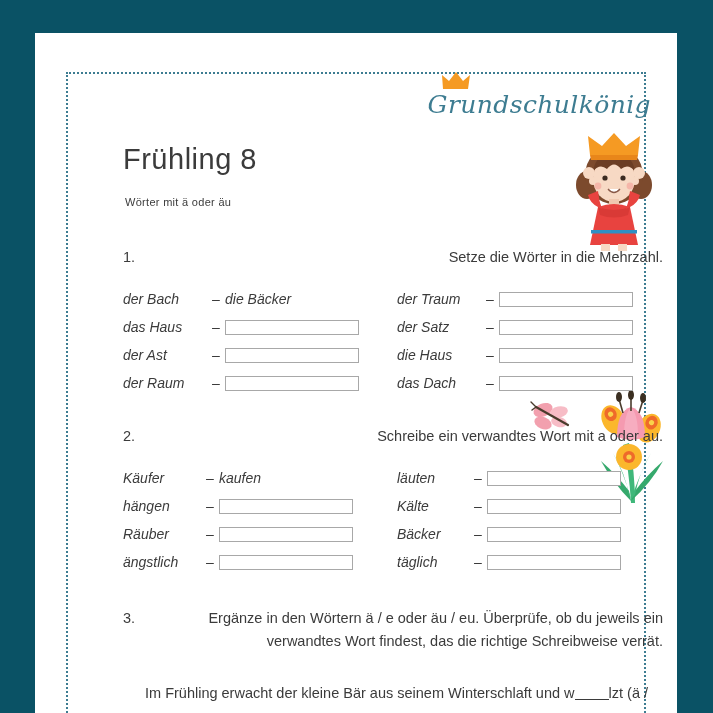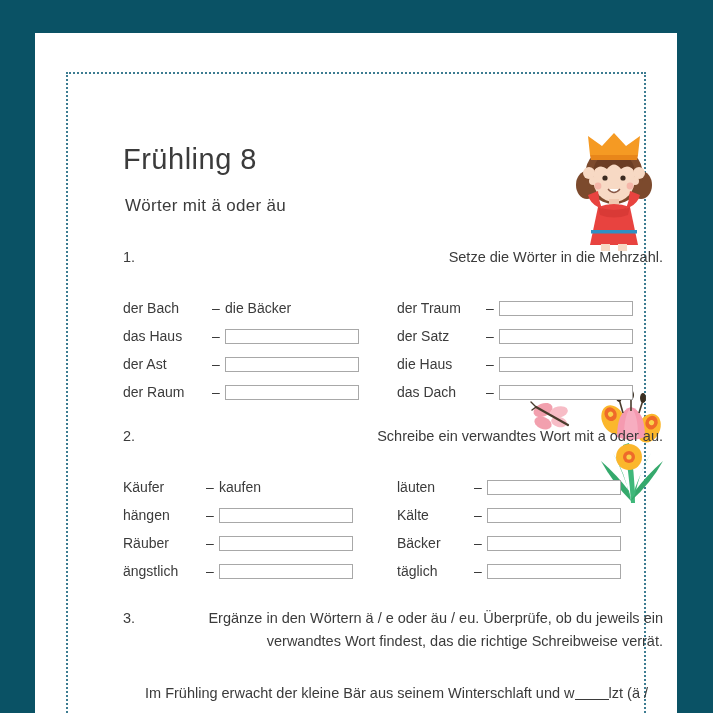--- a/index.html
+++ b/index.html
@@ -55,41 +55,42 @@
   .h-title {
     position: absolute;
     left: 88px; top: 110px;
     font-size: 29px;
     color: #3b3b3b;
     letter-spacing: 0.5px;
   }
   .h-sub {
     position: absolute;
     left: 90px; top: 163px;
-    font-size: 17px;
+    font-size: 11px;
     color: #3b3b3b;
     letter-spacing: 0.3px;
   }
 
   
   .ex { position: absolute; left: 88px; width: 540px; }
   .ex-head {
     display: flex;
     font-size: 14.5px;
     color: #3b3b3b;
     line-height: 1.6;
   }
   .ex-num { width: 22px; flex: none; }
   .ex-text { flex: 1; text-align: right; }
 
   .cols {
     position: relative;
-    margin-top: 25px;
+    margin-top: 16px;
     display: flex;
     gap: 8px;
+    font-style: italic;
   }
   .col { width: 270px; }
 
   .row {
     display: flex;
     align-items: center;
     height: 28px;
     font-size: 14px;
     color: #3b3b3b;
   }
@@ -139,20 +140,26 @@
   #flowers { position: absolute; left: 548px; top: 358px; }
   #butterfly { position: absolute; left: 495px; top: 366px; }
 </style>
 </head>
 <body>
 
 <div id="sheet">
 
   <div id="dotted"></div>
 
+  <div id="logo">
+    <svg id="logo-crown" width="30" height="20" viewBox="0 0 30 20">
+      <path d="M2 18 L1 4 L8 10 L15 1 L22 10 L29 4 L27 18 Z" fill="#f59a23"></path>
+    </svg>
+    <div id="logo-text">Grundschulkönig</div>
+  </div>
 
   <div class="h-title">Frühling 8</div>
   <div class="h-sub">Wörter mit ä oder äu</div>
 
   <svg id="girl" width="92" height="118" viewBox="0 0 92 118">
 
     <path d="M20 62 Q14 48 22 40 L30 45 Q24 52 29 62 Z" fill="#f7d9c4"></path>
     <path d="M72 62 Q78 48 70 40 L62 45 Q68 52 63 62 Z" fill="#f7d9c4"></path>
 
     <ellipse cx="19" cy="52" rx="11" ry="14" fill="#7c4a2d"></ellipse>

